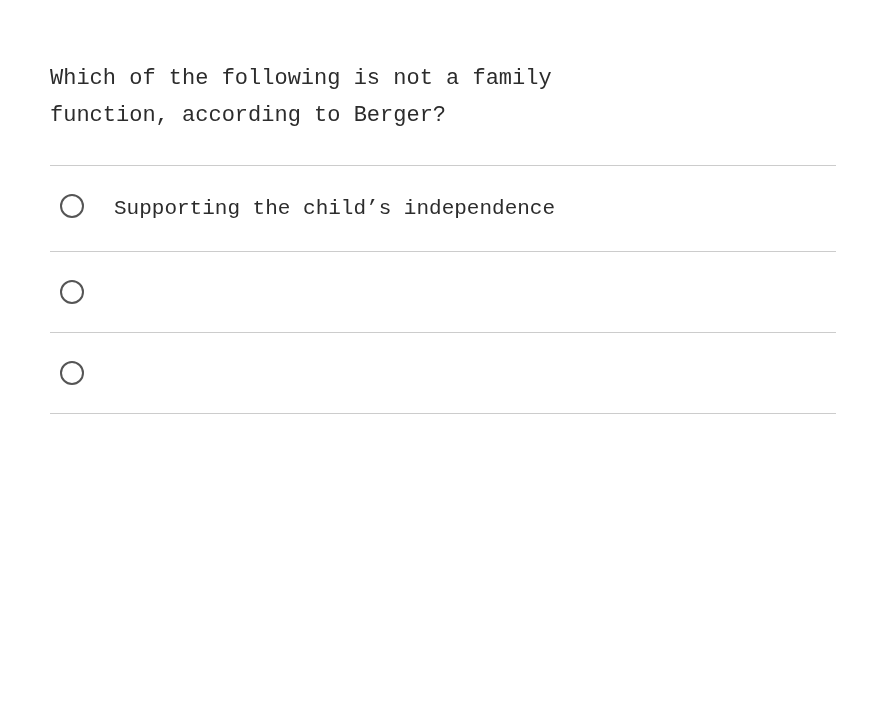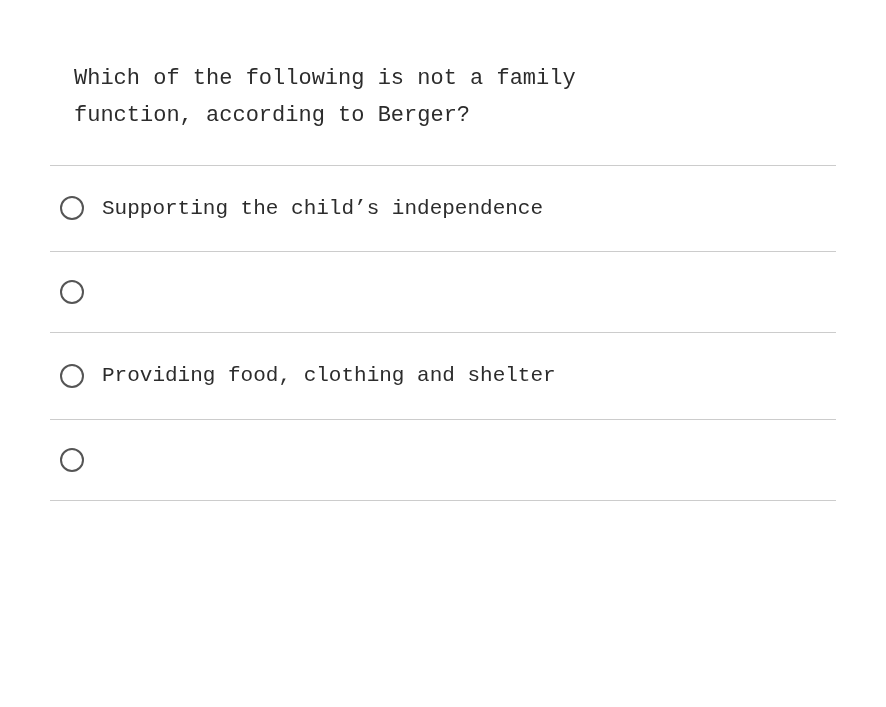--- a/index.html
+++ b/index.html
@@ -19,21 +19,20 @@
       padding: 40px 50px;
     }
 
     .container {
       width: 100%;
       max-width: 860px;
     }
 
     .question-section {
       padding: 20px 0 30px 0;
-      margin-left: 24px;
     }
 
     .question-text {
       font-size: 22px;
       color: #2c2c2c;
       line-height: 1.7;
       font-weight: 500;
     }
 
     .divider {
@@ -41,24 +40,25 @@
       border-top: 1px solid #cccccc;
       margin: 0;
     }
 
     .options-list {
       list-style: none;
     }
 
     .option-item {
       display: flex;
-      align-items: center;
+      align-items: flex-start;
       padding: 28px 10px;
       border-bottom: 1px solid #cccccc;
       cursor: pointer;
+      gap: 12px;
     }
 
     .option-item:first-child {
       border-top: none;
     }
 
     .radio-circle {
       width: 24px;
       height: 24px;
       border-radius: 50%;
@@ -92,20 +92,16 @@
   <ul class="options-list">
     <li class="option-item">
       <div class="radio-circle"></div>
       <span class="option-label">Supporting the child’s independence</span>
     </li>
     <li class="option-item">
       <div class="radio-circle"></div>
     </li>
     <li class="option-item">
       <div class="radio-circle"></div>
-      <span class="option-label">Providing food, clothing and shelter</span>
-    </li>
-    <li class="option-item">
-      <div class="radio-circle"></div>
     </li>
   </ul>
 
 </div>
 
 </body></html>

